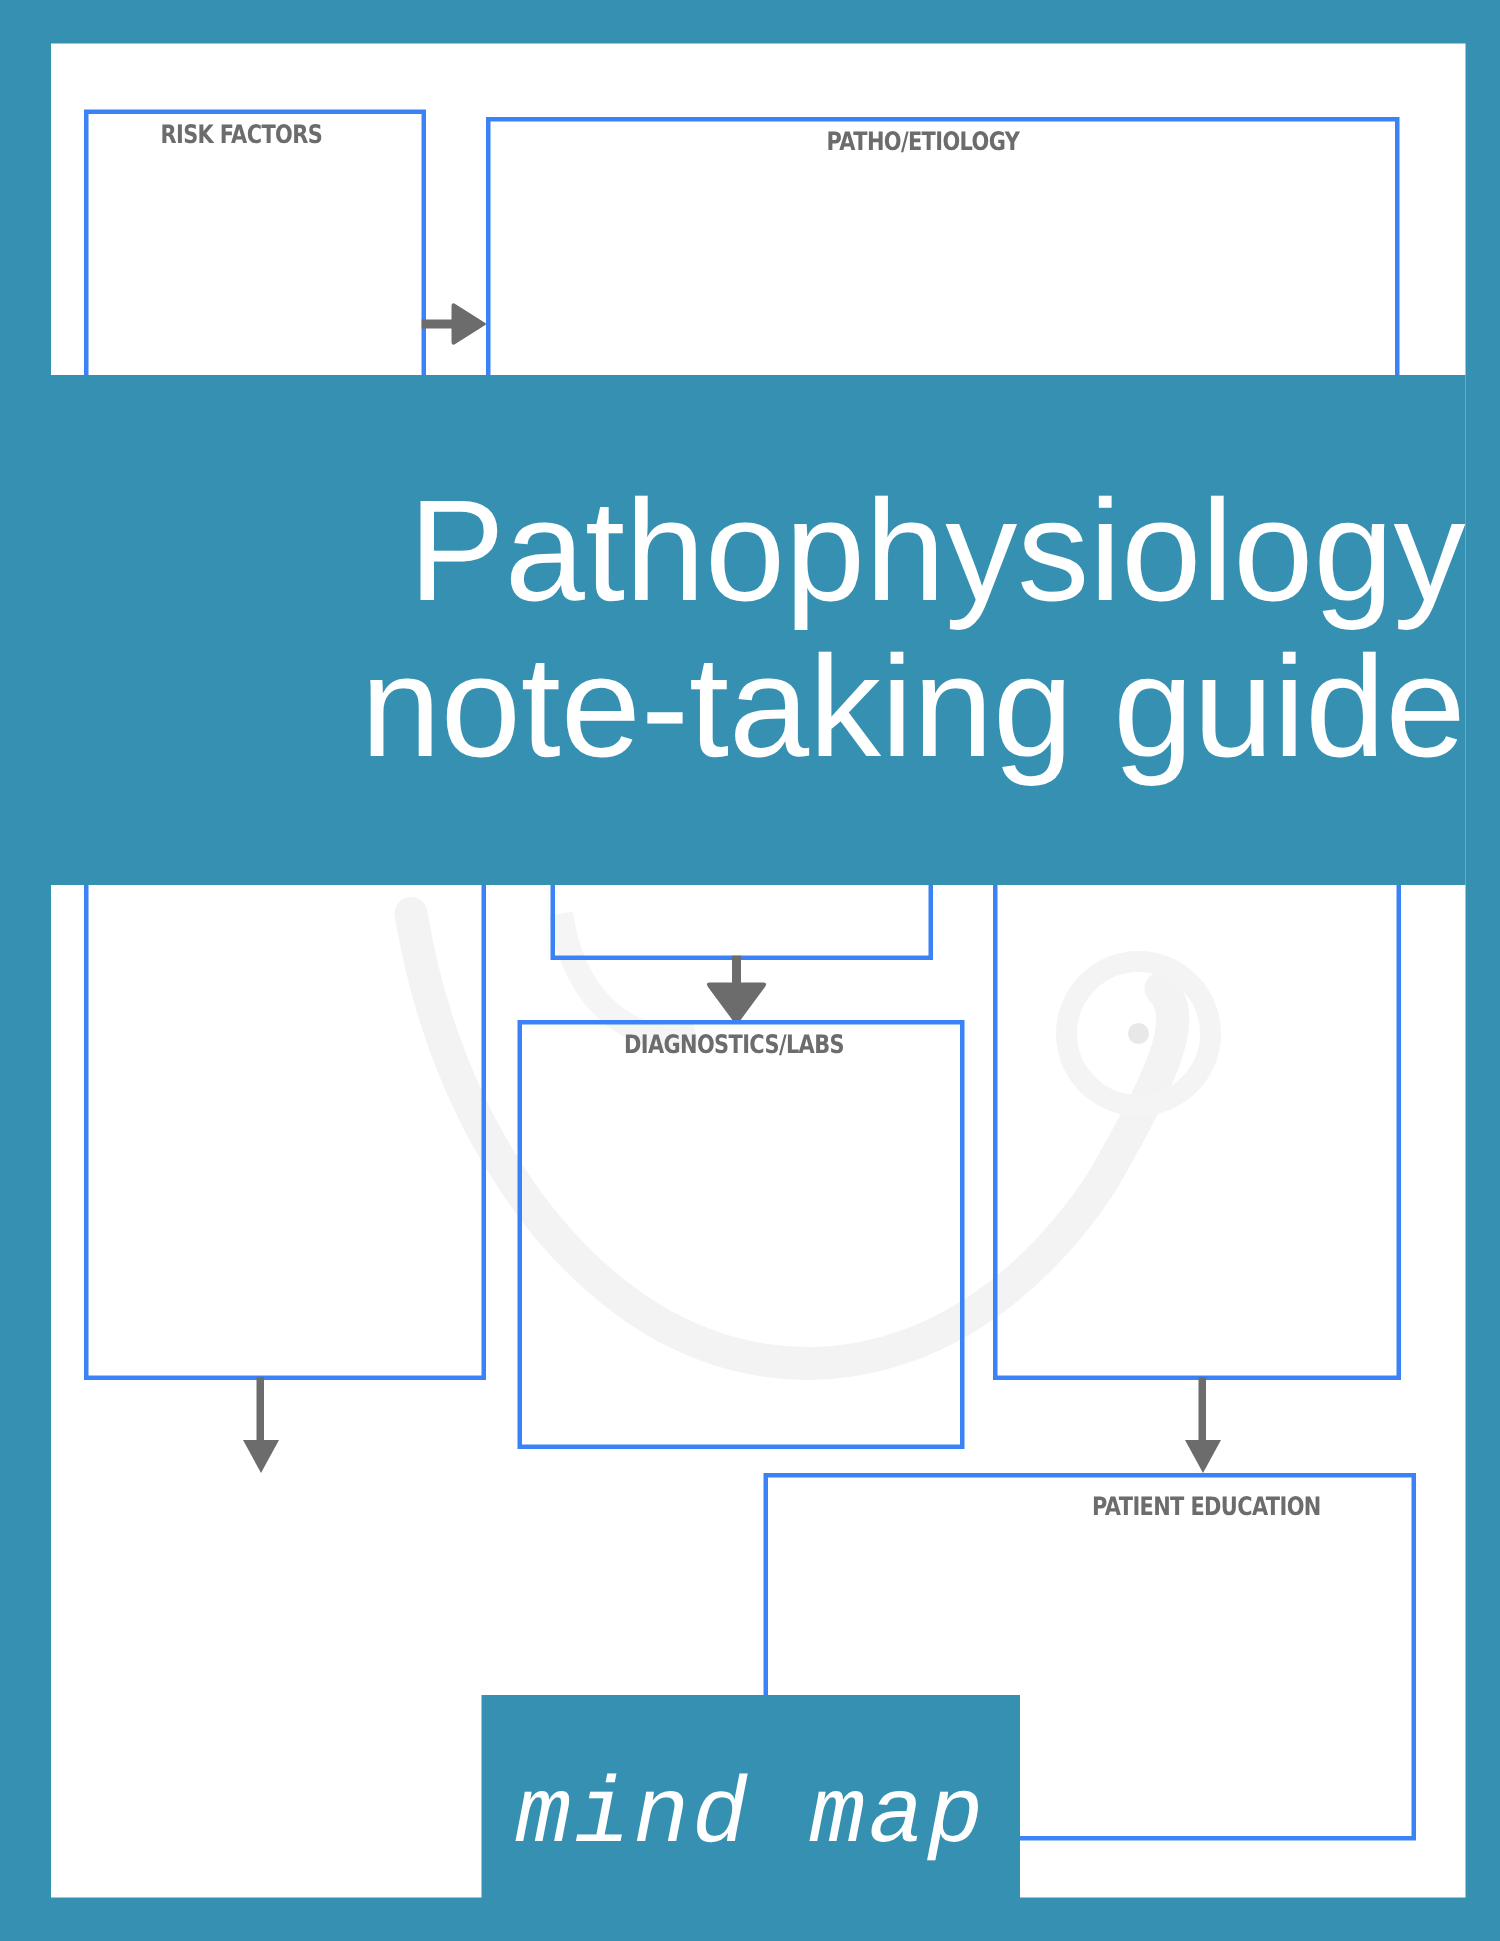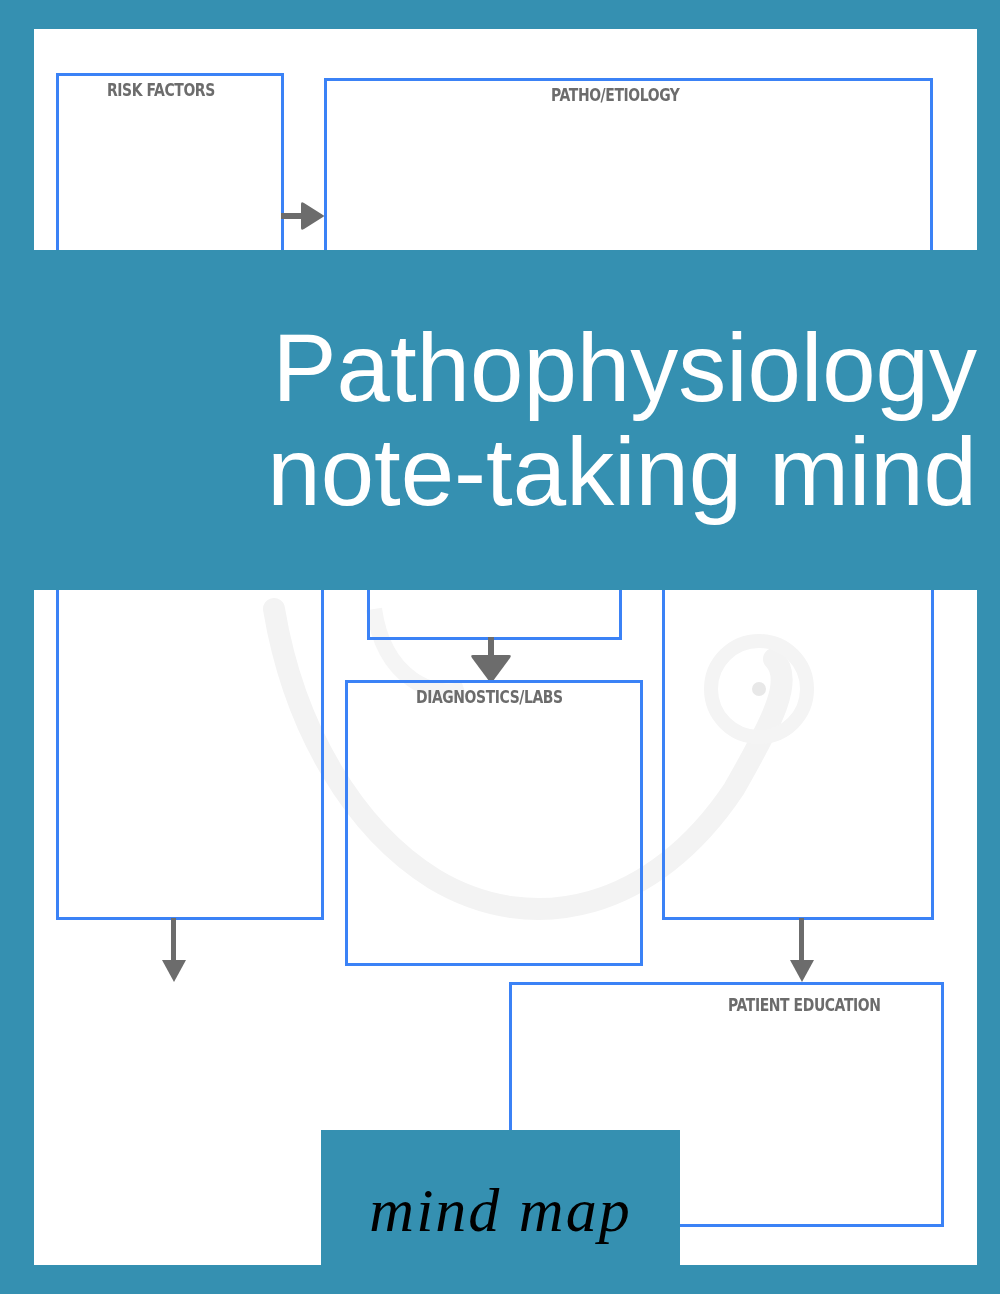--- a/index.html
+++ b/index.html
@@ -42,22 +42,22 @@
     font-size: 96px; line-height: 100px;
     white-space: nowrap;
   }
   .mindmap {
     position: absolute; left: 321px; top: 1130px;
     width: 359px; height: 164px;
     background: #3590b1;
     display: flex; align-items: center; justify-content: center;
   }
   .mindmap-text {
-    color: #000000;
-    font-family: Liberation Serif, serif;
+    color: #ffffff;
+    font-family: Liberation Mono, monospace;
     font-style: italic;
     font-size: 62px;
     letter-spacing: 2px;
     margin-top: -4px;
   }
 </style>
 </head>
 <body>
 
 <div class="page">
@@ -108,18 +108,18 @@
   </svg>
 
 
   <div class="box" style="left:475px;top:953px;width:435px;height:245px">
     <span class="box-label" style="left:216px;top:10px">PATIENT EDUCATION</span>
   </div>
 </div>
 
 <div class="banner">
   <div class="banner-line">Pathophysiology</div>
-  <div class="banner-line" style="margin-top:4px">note-taking mind</div>
+  <div class="banner-line" style="margin-top:4px">note-taking guide</div>
 </div>
 
 <div class="mindmap">
   <span class="mindmap-text">mind map</span>
 </div>
 
 </body></html>

